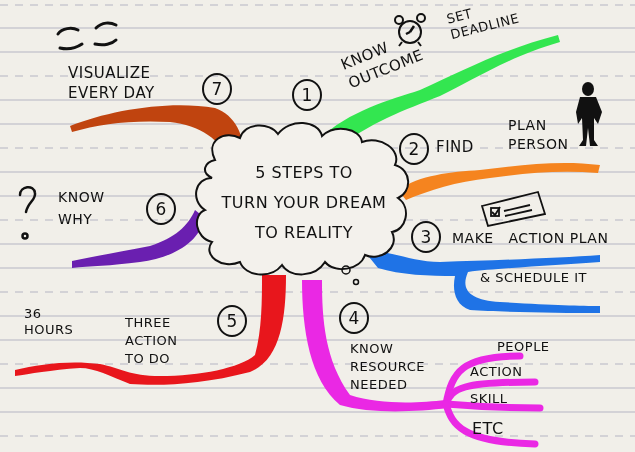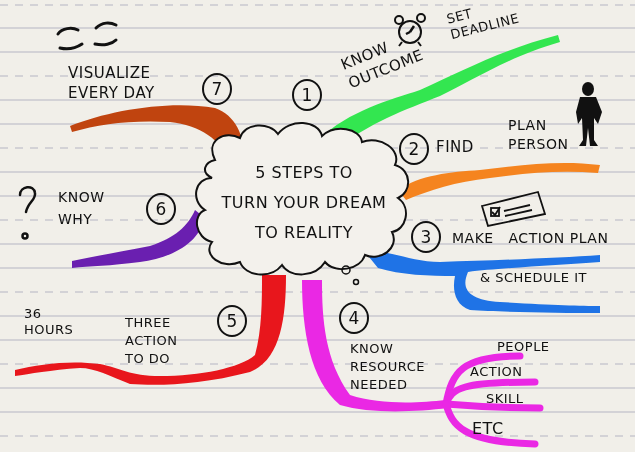--- a/index.html
+++ b/index.html
@@ -123,21 +123,21 @@
   <div class="lbl" style="left:436px;top:137px;text-align:center;">FIND</div>
   <div class="lbl" style="left:508px;top:116px;font-size:14px;line-height:19px;">PLAN
 PERSON</div>
   <div class="lbl" style="left:452px;top:228px;font-size:14px;">MAKE   ACTION PLAN</div>
   <div class="lbl" style="left:480px;top:268px;font-size:13px;">&amp; SCHEDULE IT</div>
   <div class="lbl" style="left:350px;top:340px;font-size:13px;line-height:18px;">KNOW
 RESOURCE
 NEEDED</div>
   <div class="lbl" style="left:458px;top:337px;font-size:13px;margin-left:39px;">PEOPLE</div>
   <div class="lbl" style="left:470px;top:362px;font-size:13px;">ACTION</div>
-  <div class="lbl" style="left:470px;top:389px;font-size:13px;margin-left:16px;">SKILL</div>
+  <div class="lbl" style="left:470px;top:389px;font-size:13px;">SKILL</div>
   <div class="lbl" style="left:472px;top:419px;font-size:16px;">ETC</div>
   <div class="lbl" style="left:125px;top:314px;font-size:13px;line-height:18px;">THREE
 ACTION
 TO DO</div>
   <div class="lbl" style="left:24px;top:306px;font-size:13px;line-height:16px;">36
 HOURS</div>
   <div class="lbl" style="left:58px;top:186px;font-size:14px;line-height:22px;">KNOW
 WHY</div>
 
 </div>

